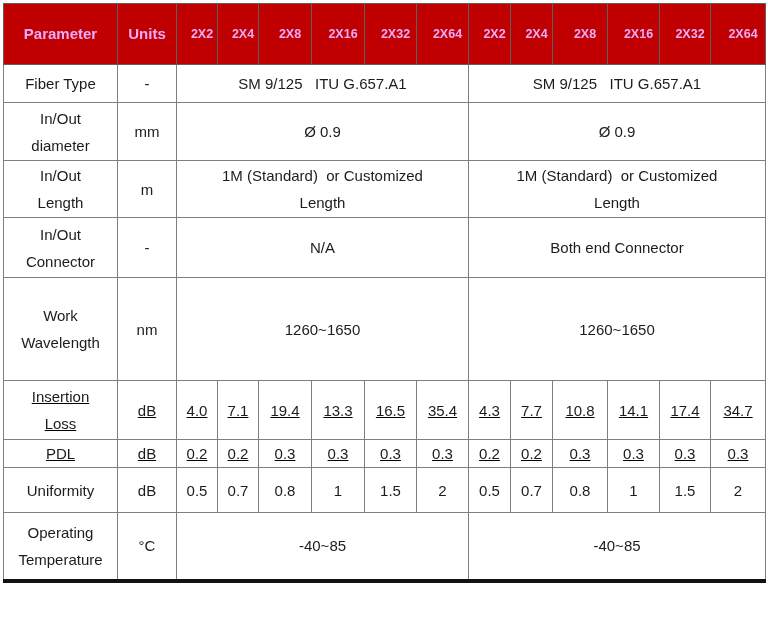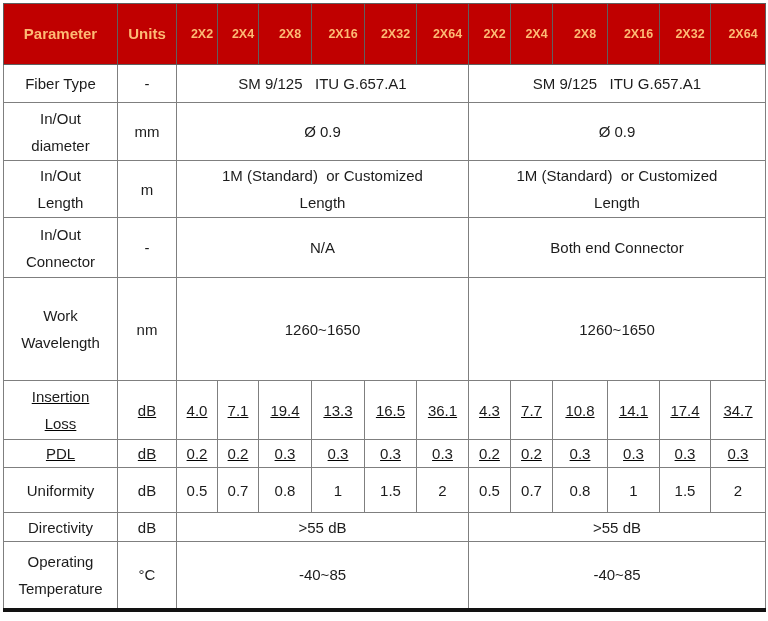--- a/index.html
+++ b/index.html
@@ -27,21 +27,21 @@
     padding: 0 2px;
     color: #1c1c1c;
     font-size: 15px;
     font-weight: 400;
     line-height: 27px;
     white-space: pre-wrap;
     overflow: hidden;
   }
   thead th {
     background: #c00000;
-    color: #fdba74;
+    color: #f0abfc;
     font-weight: 700;
     font-size: 15px;
     border-color: #5f5f5f;
     line-height: 18px;
   }
   thead th.ratio { font-size: 12.5px; padding-left: 12px; }
   tr.h60  { height: 61px; }
   tr.h30  { height: 38px; }
   tr.h58  { height: 58px; }
   tr.h56  { height: 57px; }
@@ -132,21 +132,21 @@
       </tr>
       <tr class="h59">
         <td>Insertion
 Loss</td>
         <td>dB</td>
         <td>4.0</td>
         <td>7.1</td>
         <td>19.4</td>
         <td>13.3</td>
         <td>16.5</td>
-        <td>36.1</td>
+        <td>35.4</td>
         <td>4.3</td>
         <td>7.7</td>
         <td>10.8</td>
         <td>14.1</td>
         <td>17.4</td>
         <td>34.7</td>
       </tr>
       <tr class="h27">
         <td>PDL</td>
         <td>dB</td>
@@ -172,26 +172,20 @@
         <td>1</td>
         <td>1.5</td>
         <td>2</td>
         <td>0.5</td>
         <td>0.7</td>
         <td>0.8</td>
         <td>1</td>
         <td>1.5</td>
         <td>2</td>
       </tr>
-      <tr class="h29">
-        <td>Directivity</td>
-        <td>dB</td>
-        <td colspan="6">&gt;55 dB</td>
-        <td colspan="6">&gt;55 dB</td>
-      </tr>
       <tr class="h67">
         <td>Operating
 Temperature</td>
         <td>°C</td>
         <td colspan="6">-40~85</td>
         <td colspan="6">-40~85</td>
       </tr>
     </tbody>
   </table>
 </div>

